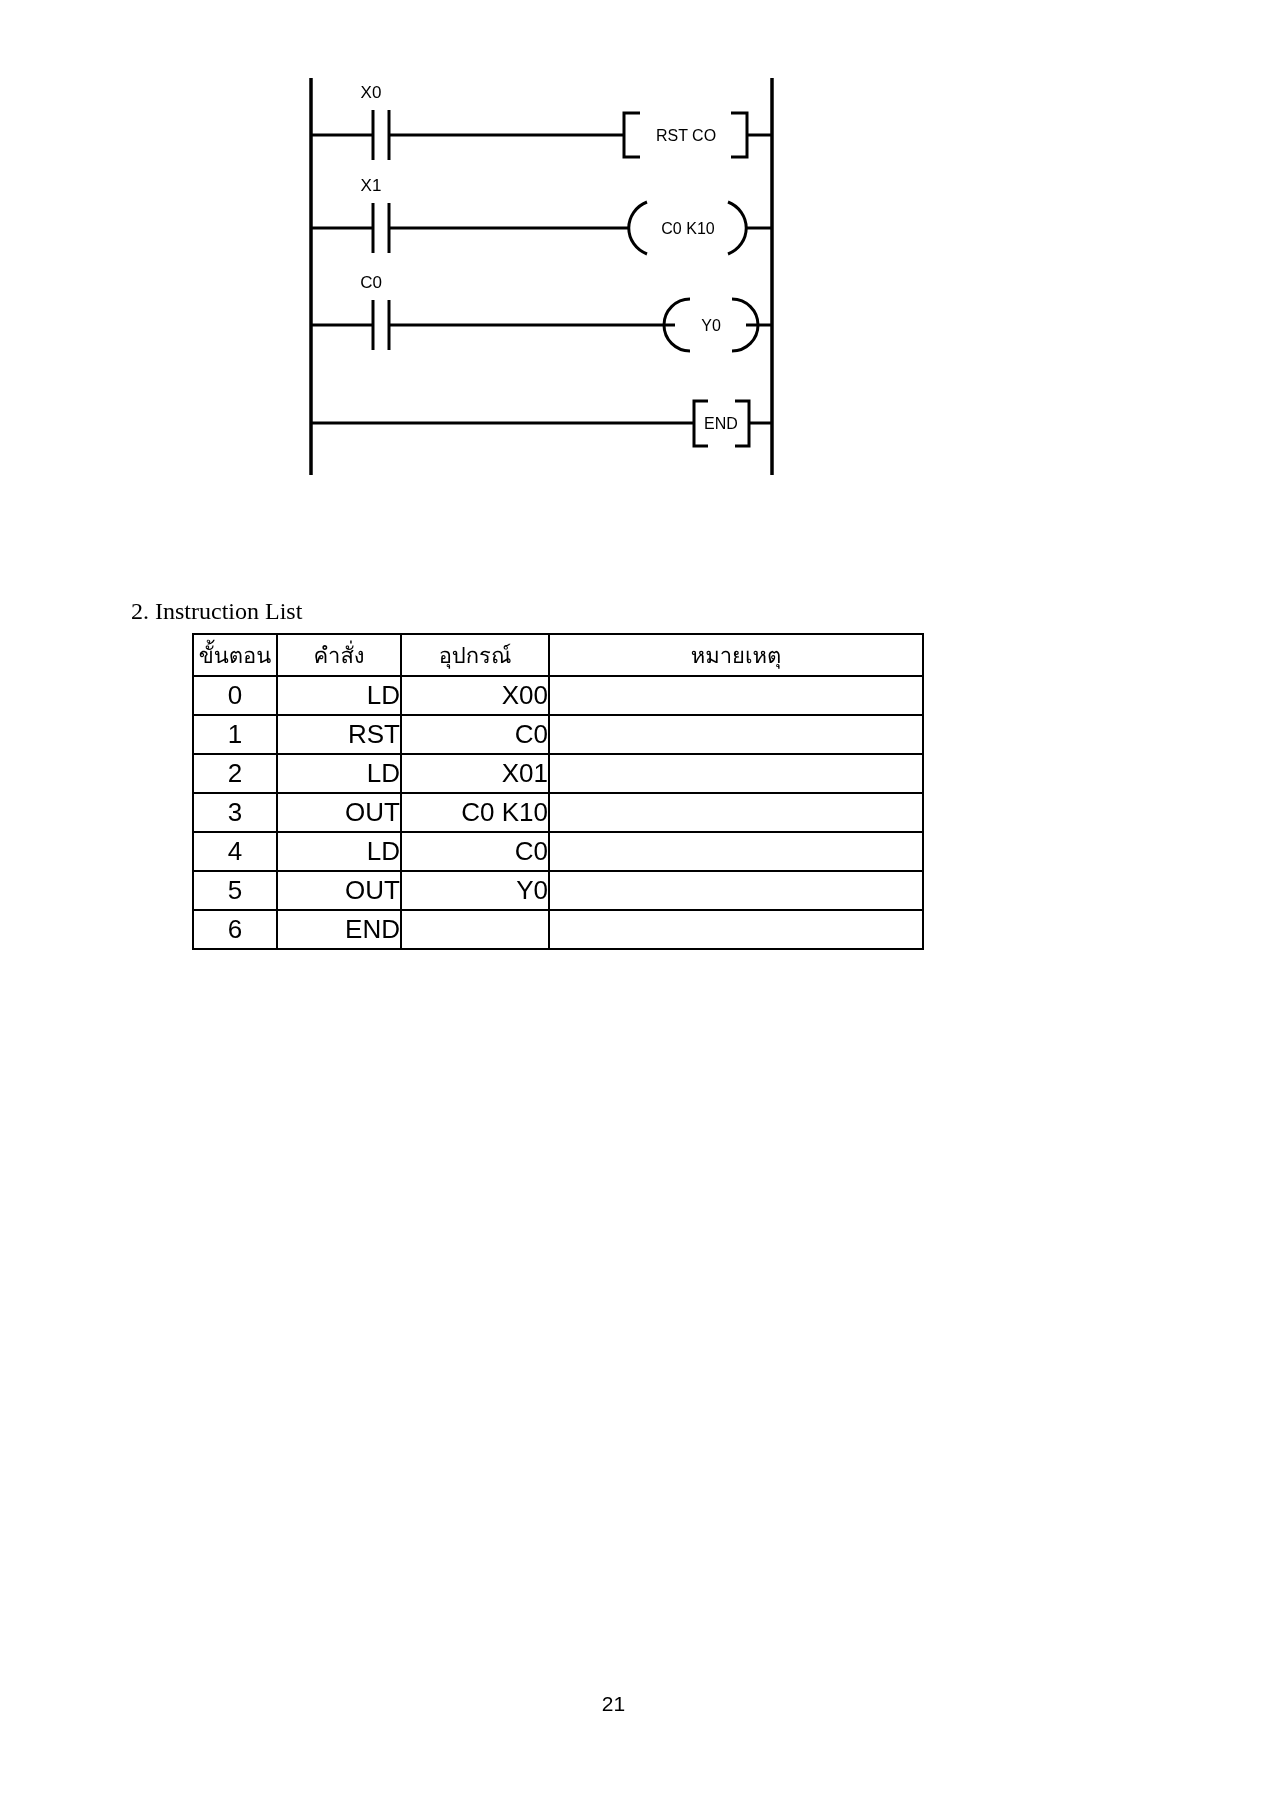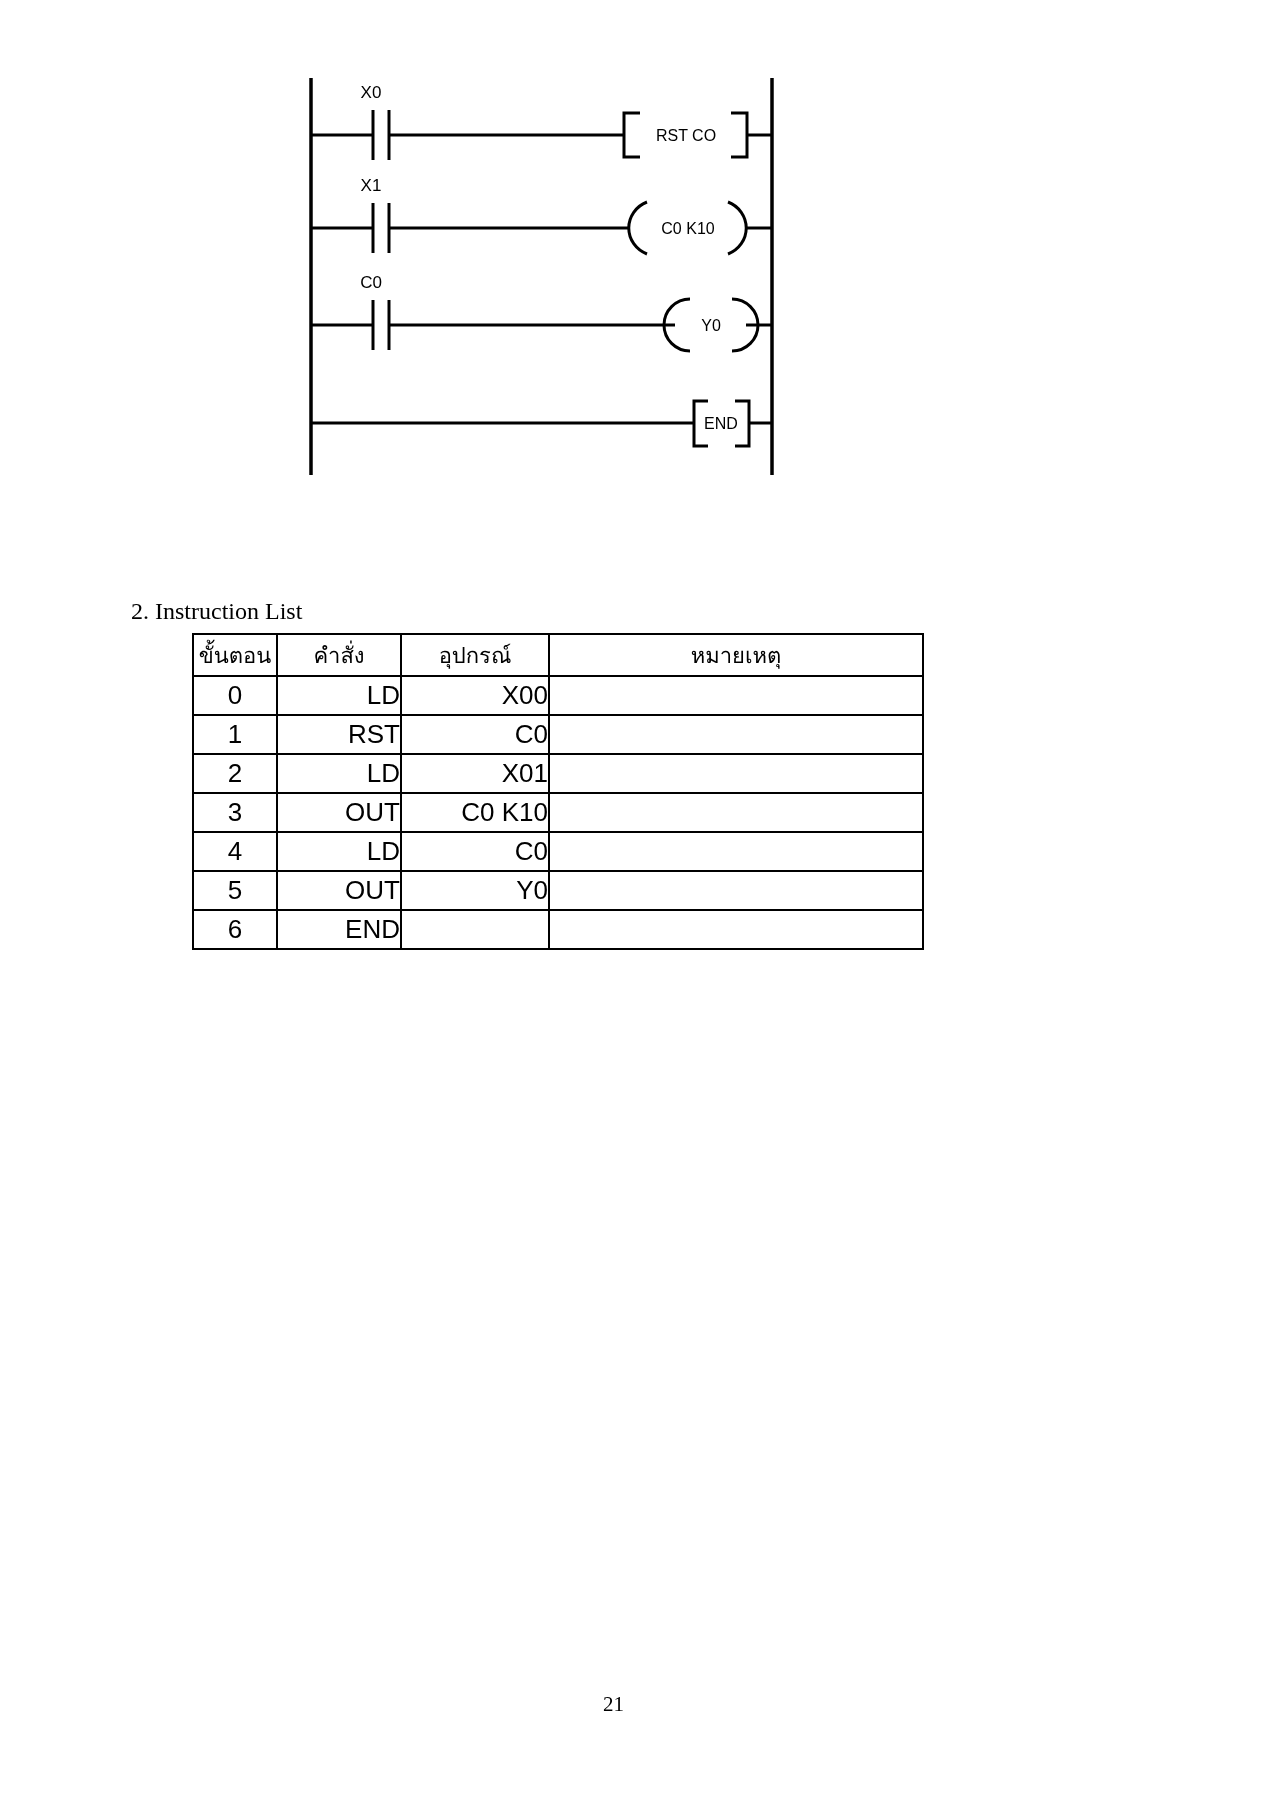--- a/index.html
+++ b/index.html
@@ -112,21 +112,21 @@
   }
 
   
   #page-number {
     position: absolute;
     left: 0;
     top: 1692px;
     width: 1227px;
     text-align: center;
     font-size: 21px;
-    font-family: Liberation Serif, serif;
+    font-family: Liberation Sans, sans-serif;
   }
 </style>
 </head>
 <body>
 
 <div id="ladder-diagram">
   <svg width="520" height="430" viewBox="0 0 520 430" xmlns="http://www.w3.org/2000/svg">
 
     <line class="ld-rail" x1="27" y1="18" x2="27" y2="415"></line>
 

